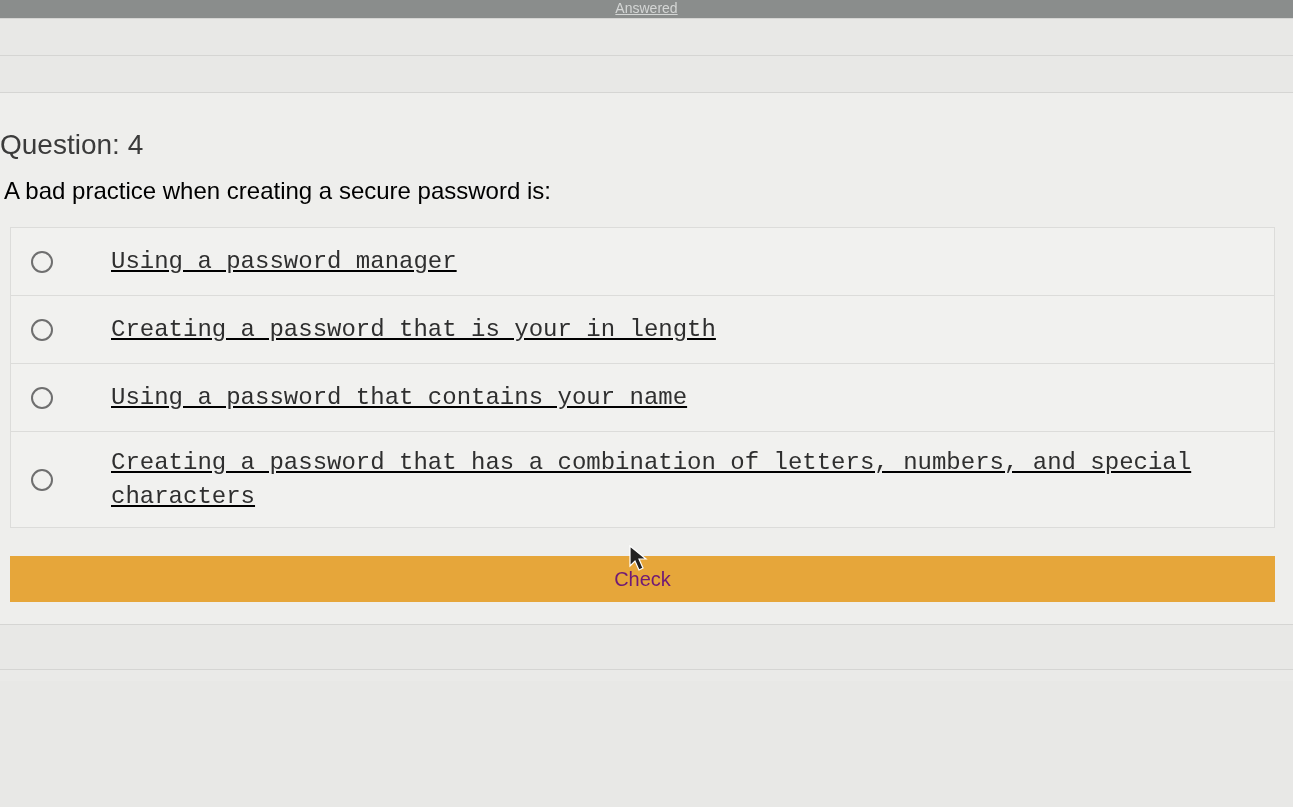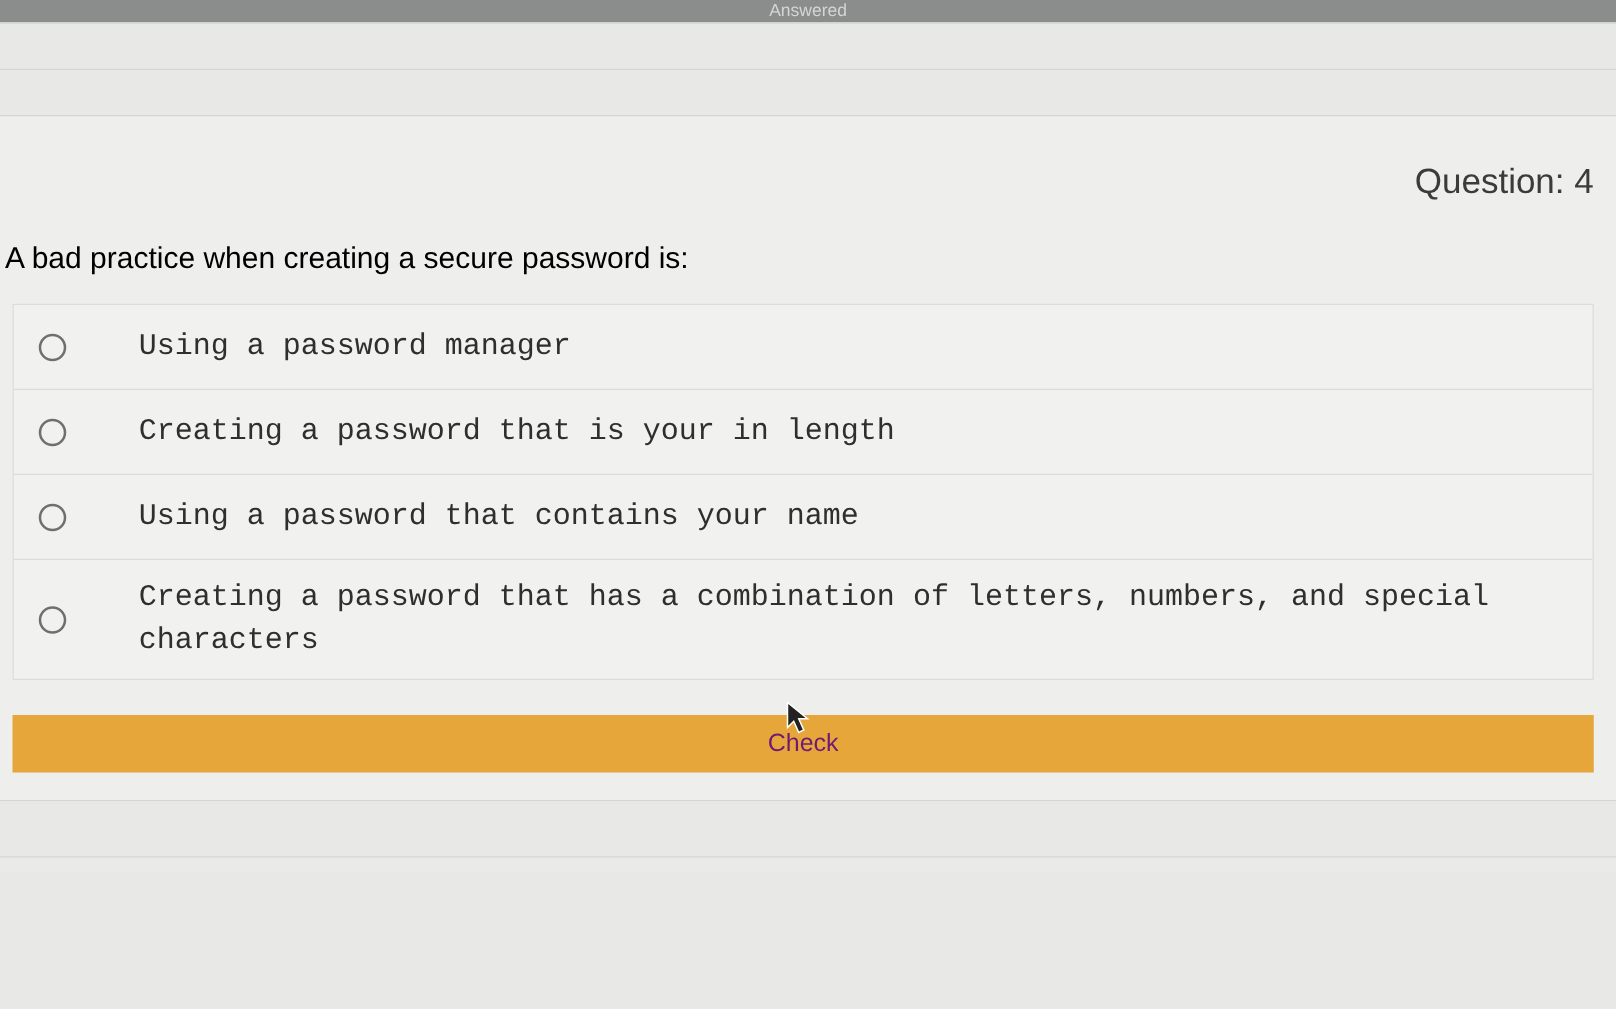--- a/index.html
+++ b/index.html
@@ -17,62 +17,64 @@
     .top-bar {
       background: #8a8d8c;
       height: 18px;
       width: 100%;
       display: flex;
       justify-content: center;
       align-items: flex-start;
       color: #d4d6d5;
       font-size: 14px;
       overflow: hidden;
+      text-decoration: underline;
     }
     .separator-band {
       height: 38px;
       background: #e8e8e6;
       border-top: 1px solid #d5d5d3;
       border-bottom: 1px solid #d5d5d3;
     }
     .gap-band {
       height: 36px;
       background: #e8e8e6;
     }
     .question-card {
       background: #eeeeec;
       border-top: 1px solid #d5d5d3;
       border-bottom: 1px solid #d5d5d3;
       padding: 36px 18px 22px 0;
     }
     .question-number {
-      text-align: right;
+      text-align: left;
       font-size: 28px;
       color: #3b3b3b;
-      margin-bottom: 32px;
+      margin-bottom: 16px;
       font-weight: 400;
     }
     .question-prompt {
       font-size: 24px;
       color: #000000;
       margin: 0 0 22px 4px;
       font-weight: 400;
     }
     .options {
       margin-left: 10px;
       border: 1px solid #dcdcda;
       background: #f1f1ef;
     }
     .option-row {
       display: flex;
       align-items: center;
       min-height: 68px;
       padding: 14px 20px;
       border-bottom: 1px solid #dcdcda;
       cursor: pointer;
+      text-decoration: underline;
     }
     .option-row:last-child {
       border-bottom: none;
     }
     .radio {
       width: 22px;
       height: 22px;
       border: 2px solid #6f6f6f;
       border-radius: 50%;
       flex-shrink: 0;

